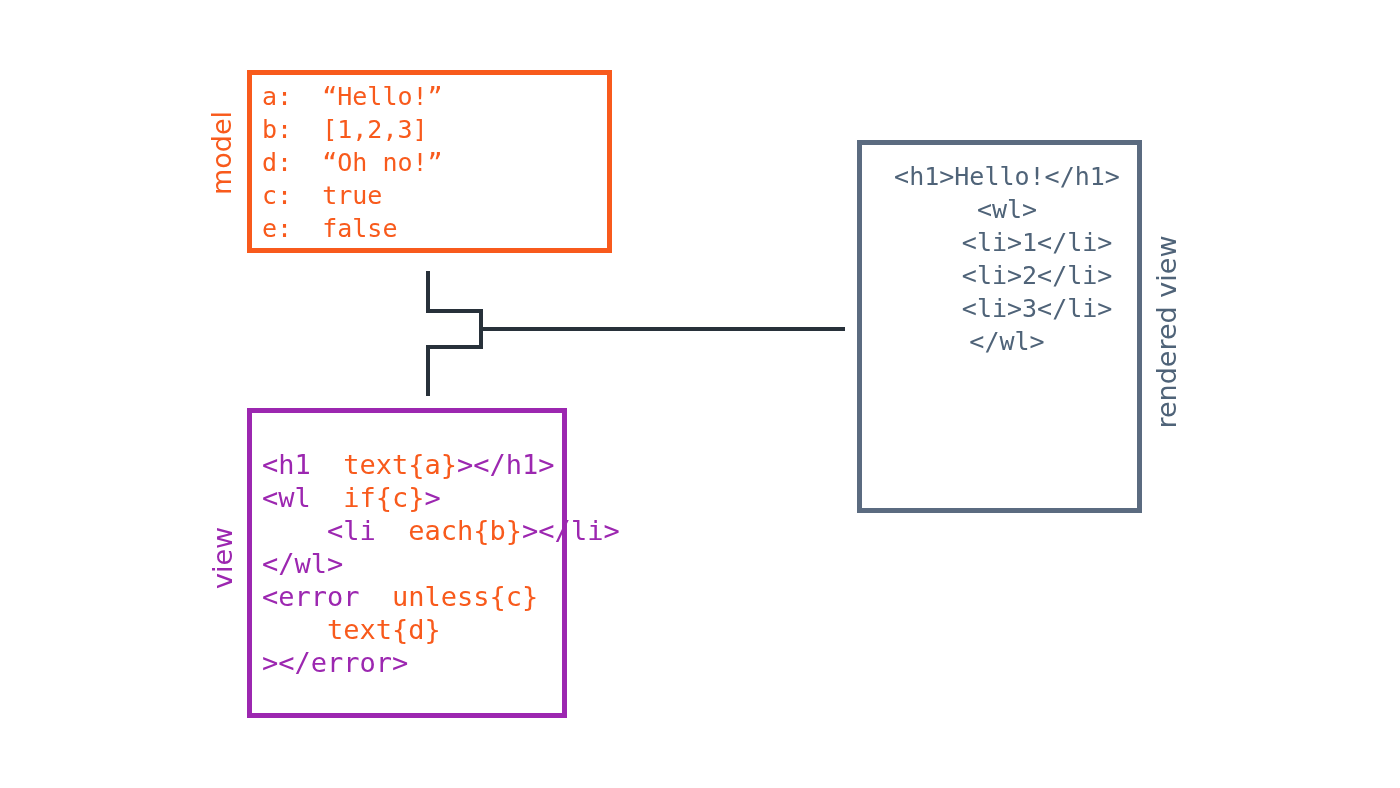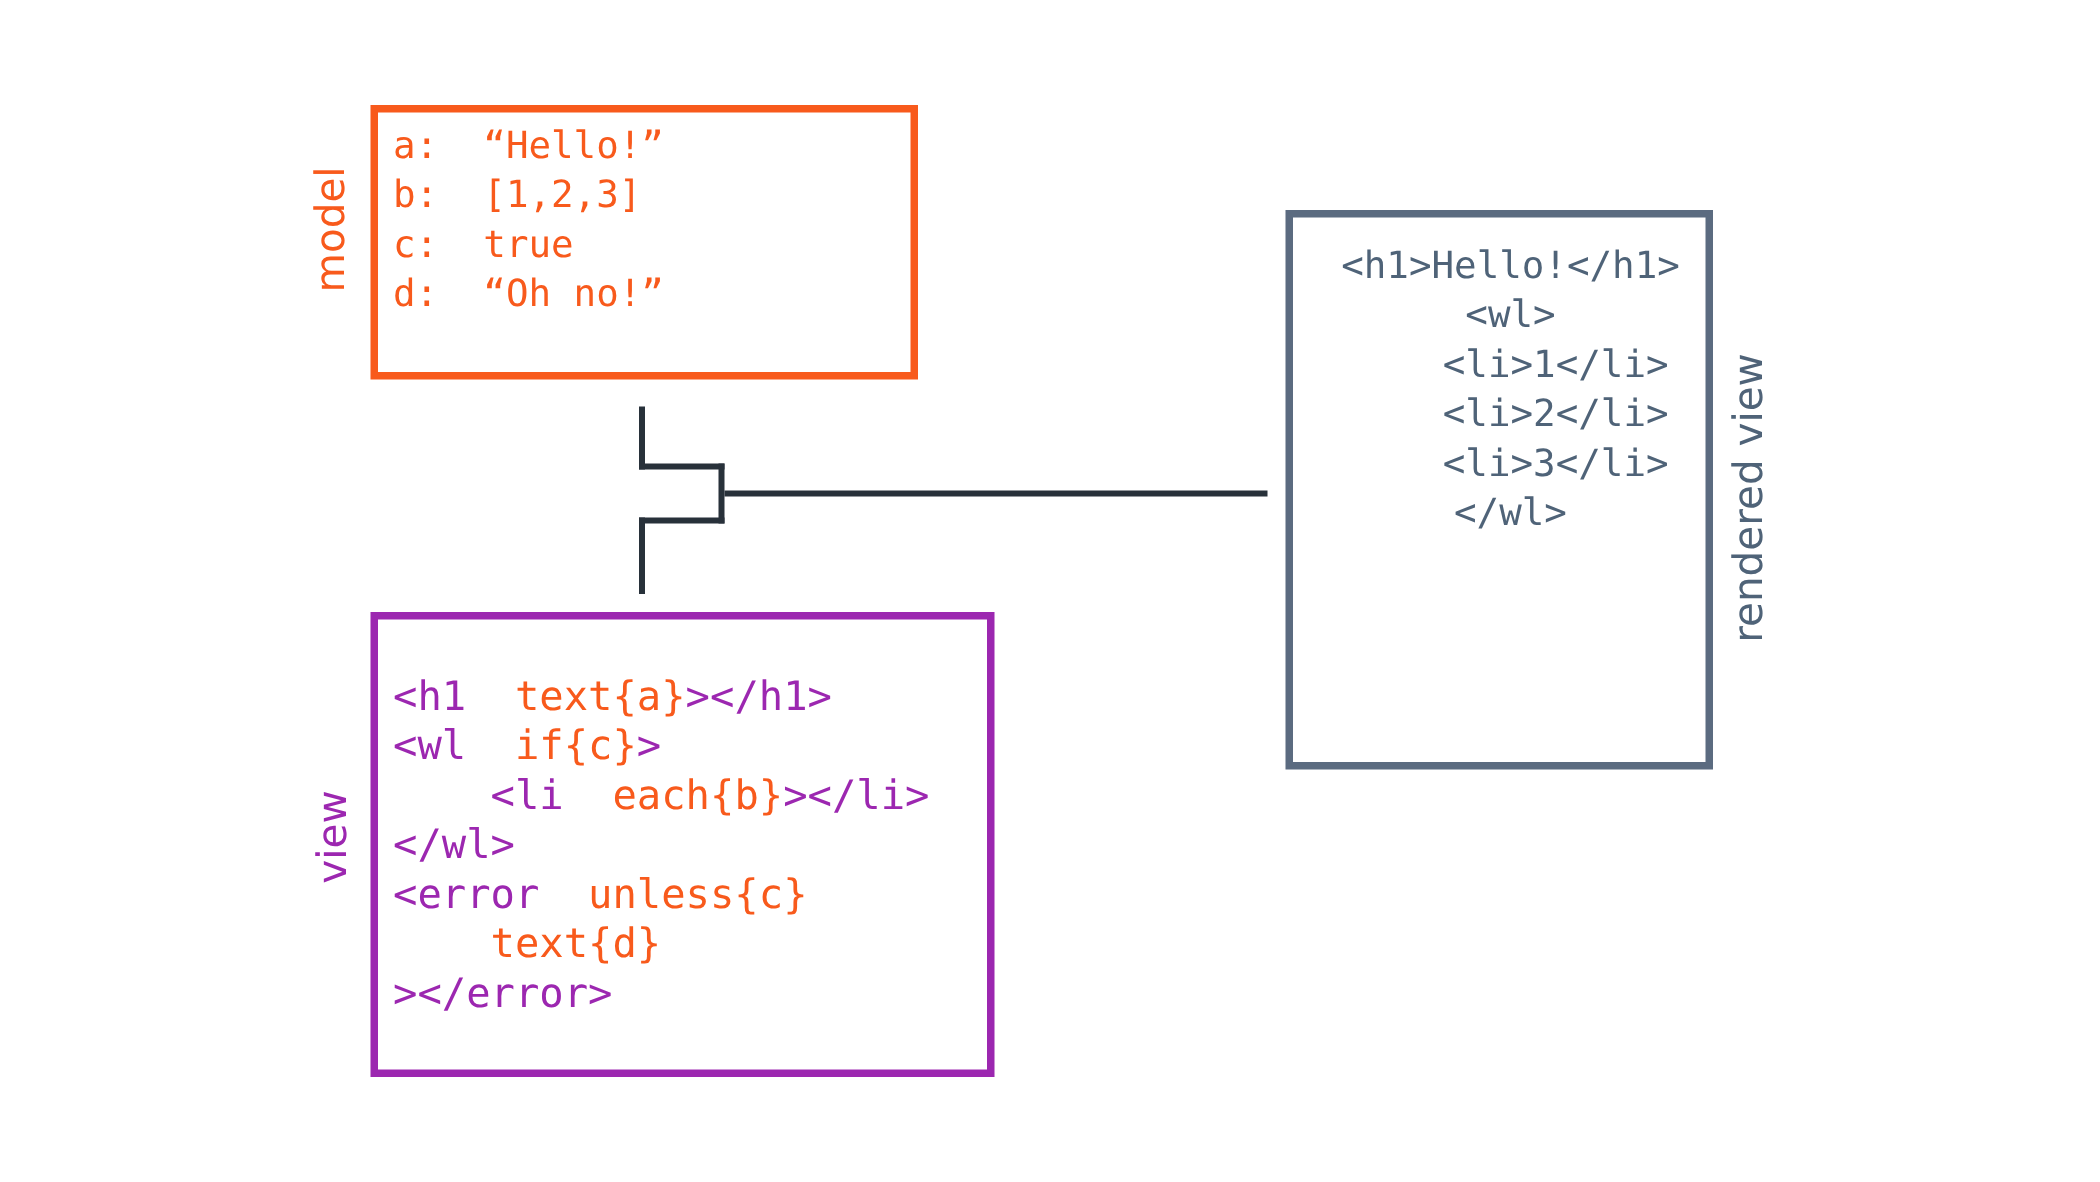--- a/index.html
+++ b/index.html
@@ -21,21 +21,21 @@
     background: #ffffff;
   }
   .box.model {
     left: 247px; top: 70px;
     width: 365px; height: 183px;
     border: 5px solid var(--orange);
     padding: 5px 0 0 10px;
   }
   .box.view {
     left: 247px; top: 408px;
-    width: 416px; height: 310px;
+    width: 320px; height: 310px;
     border: 5px solid var(--purple);
     padding: 35px 0 0 10px;
   }
   .box.rendered {
     left: 857px; top: 140px;
     width: 285px; height: 373px;
     border: 5px solid var(--slate_border);
     padding: 15px 0 0 15px;
     text-align: center;
   }
@@ -67,21 +67,21 @@
   .seg.hlong { left: 483px; top: 327px; width: 362px; height: 4px;  }
   .seg.h2    { left: 426px; top: 345px; width: 57px;  height: 4px;  }
   .seg.v2    { left: 426px; top: 345px; width: 4px;   height: 51px; }
 </style>
 </head>
 <body>
 
 <div class="canvas">
 
   <div class="box model">
-    <div class="code"><div class="code-line"><span class="seg-orange">a:  “Hello!”</span></div><div class="code-line"><span class="seg-orange">b:  [1,2,3]</span></div><div class="code-line"><span class="seg-orange">c:  true</span></div><div class="code-line"><span class="seg-orange">d:  “Oh no!”</span></div></div>
+    <div class="code"><div class="code-line"><span class="seg-orange">a:  “Hello!”</span></div><div class="code-line"><span class="seg-orange">b:  [1,2,3]</span></div><div class="code-line"><span class="seg-orange">d:  “Oh no!”</span></div><div class="code-line"><span class="seg-orange">c:  true</span></div><div class="code-line"><span class="seg-orange">e:  false</span></div></div>
   </div>
   <div class="vlabel model-label">model</div>
 
   <div class="box view">
     <div class="code"><div class="code-line"><span class="seg-purple">&lt;h1  </span><span class="seg-orange">text{a}</span><span class="seg-purple">&gt;&lt;/h1&gt;</span></div><div class="code-line"><span class="seg-purple">&lt;wl  </span><span class="seg-orange">if{c}</span><span class="seg-purple">&gt;</span></div><div class="code-line"><span class="seg-purple">    &lt;li  </span><span class="seg-orange">each{b}</span><span class="seg-purple">&gt;&lt;/li&gt;</span></div><div class="code-line"><span class="seg-purple">&lt;/wl&gt;</span></div><div class="code-line"><span class="seg-purple">&lt;error  </span><span class="seg-orange">unless{c}</span></div><div class="code-line"><span class="seg-purple">    </span><span class="seg-orange">text{d}</span></div><div class="code-line"><span class="seg-purple">&gt;&lt;/error&gt;</span></div></div>
   </div>
   <div class="vlabel view-label">view</div>
 
   <div class="box rendered">
     <div class="code"><div class="code-line"><span class="seg-slate">&lt;h1&gt;Hello!&lt;/h1&gt;</span></div><div class="code-line"><span class="seg-slate">&lt;wl&gt;</span></div><div class="code-line"><span class="seg-slate">    &lt;li&gt;1&lt;/li&gt;</span></div><div class="code-line"><span class="seg-slate">    &lt;li&gt;2&lt;/li&gt;</span></div><div class="code-line"><span class="seg-slate">    &lt;li&gt;3&lt;/li&gt;</span></div><div class="code-line"><span class="seg-slate">&lt;/wl&gt;</span></div></div>

